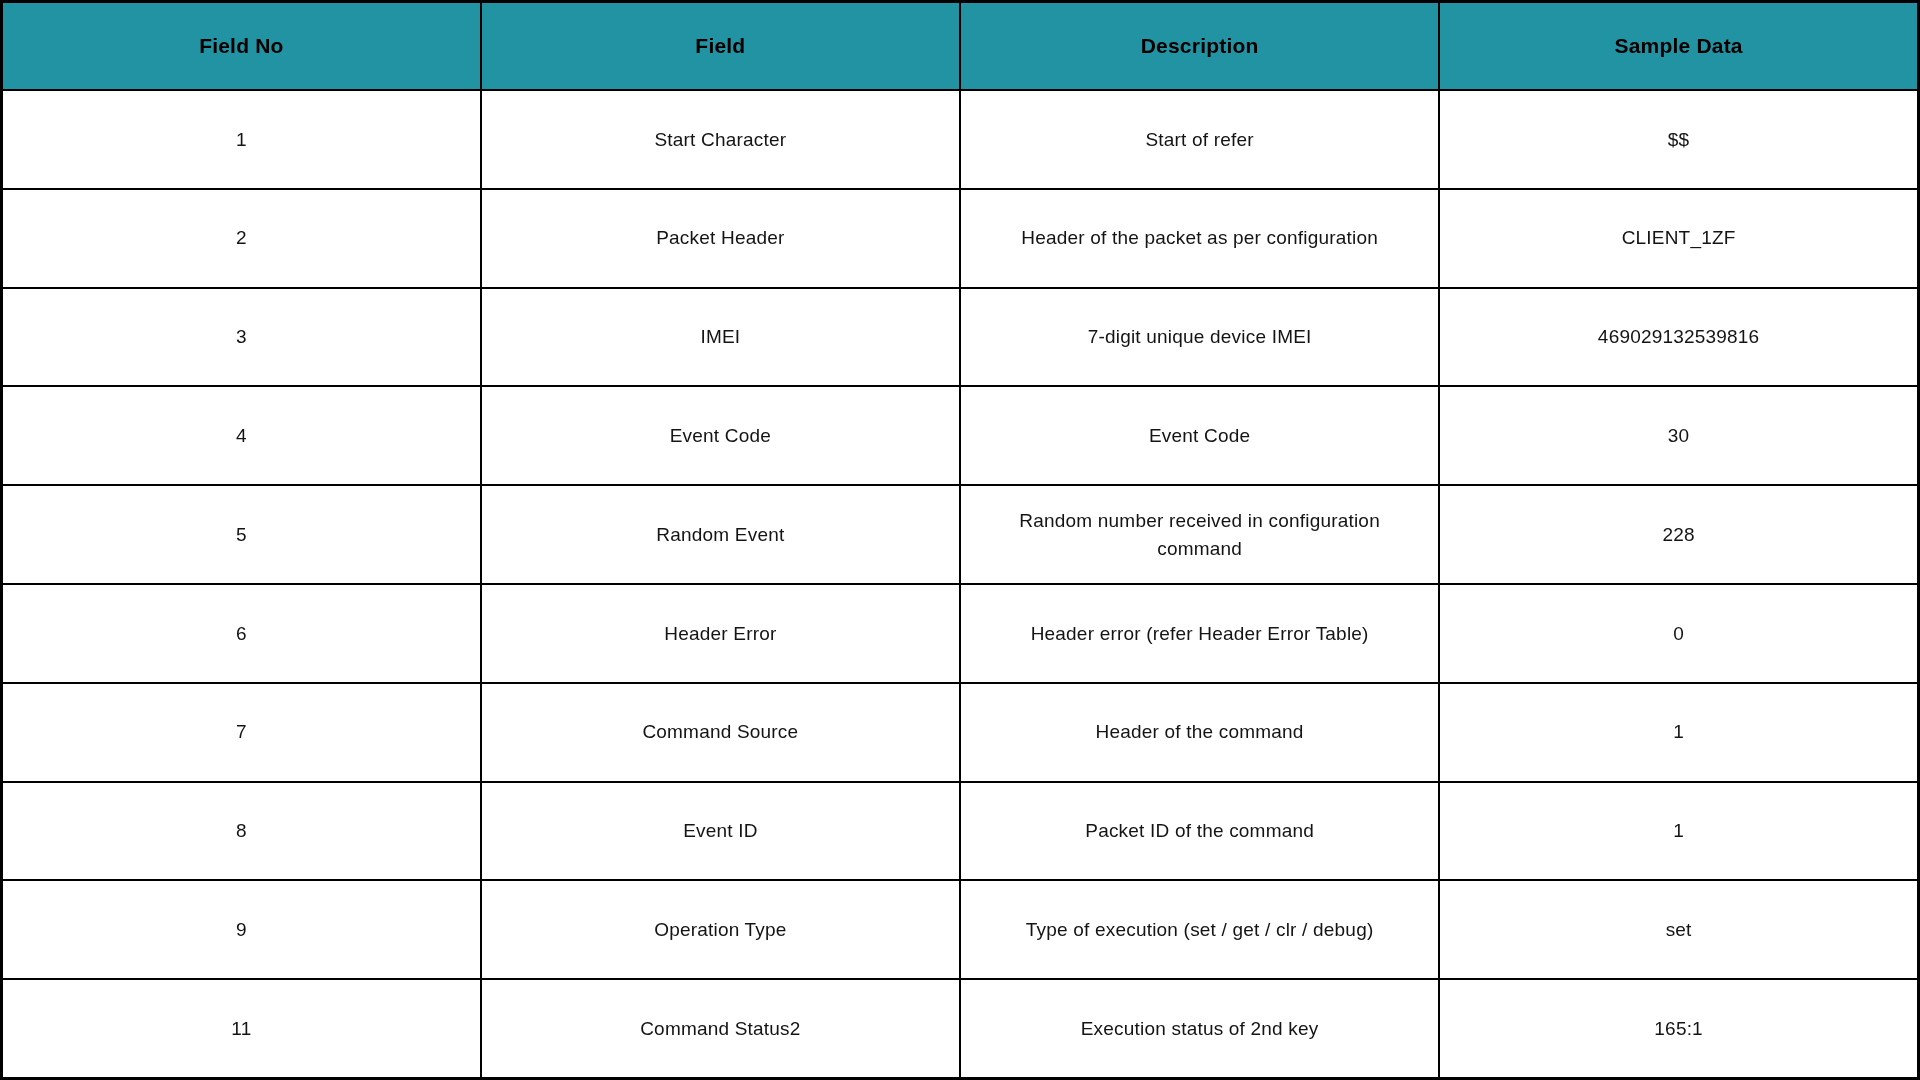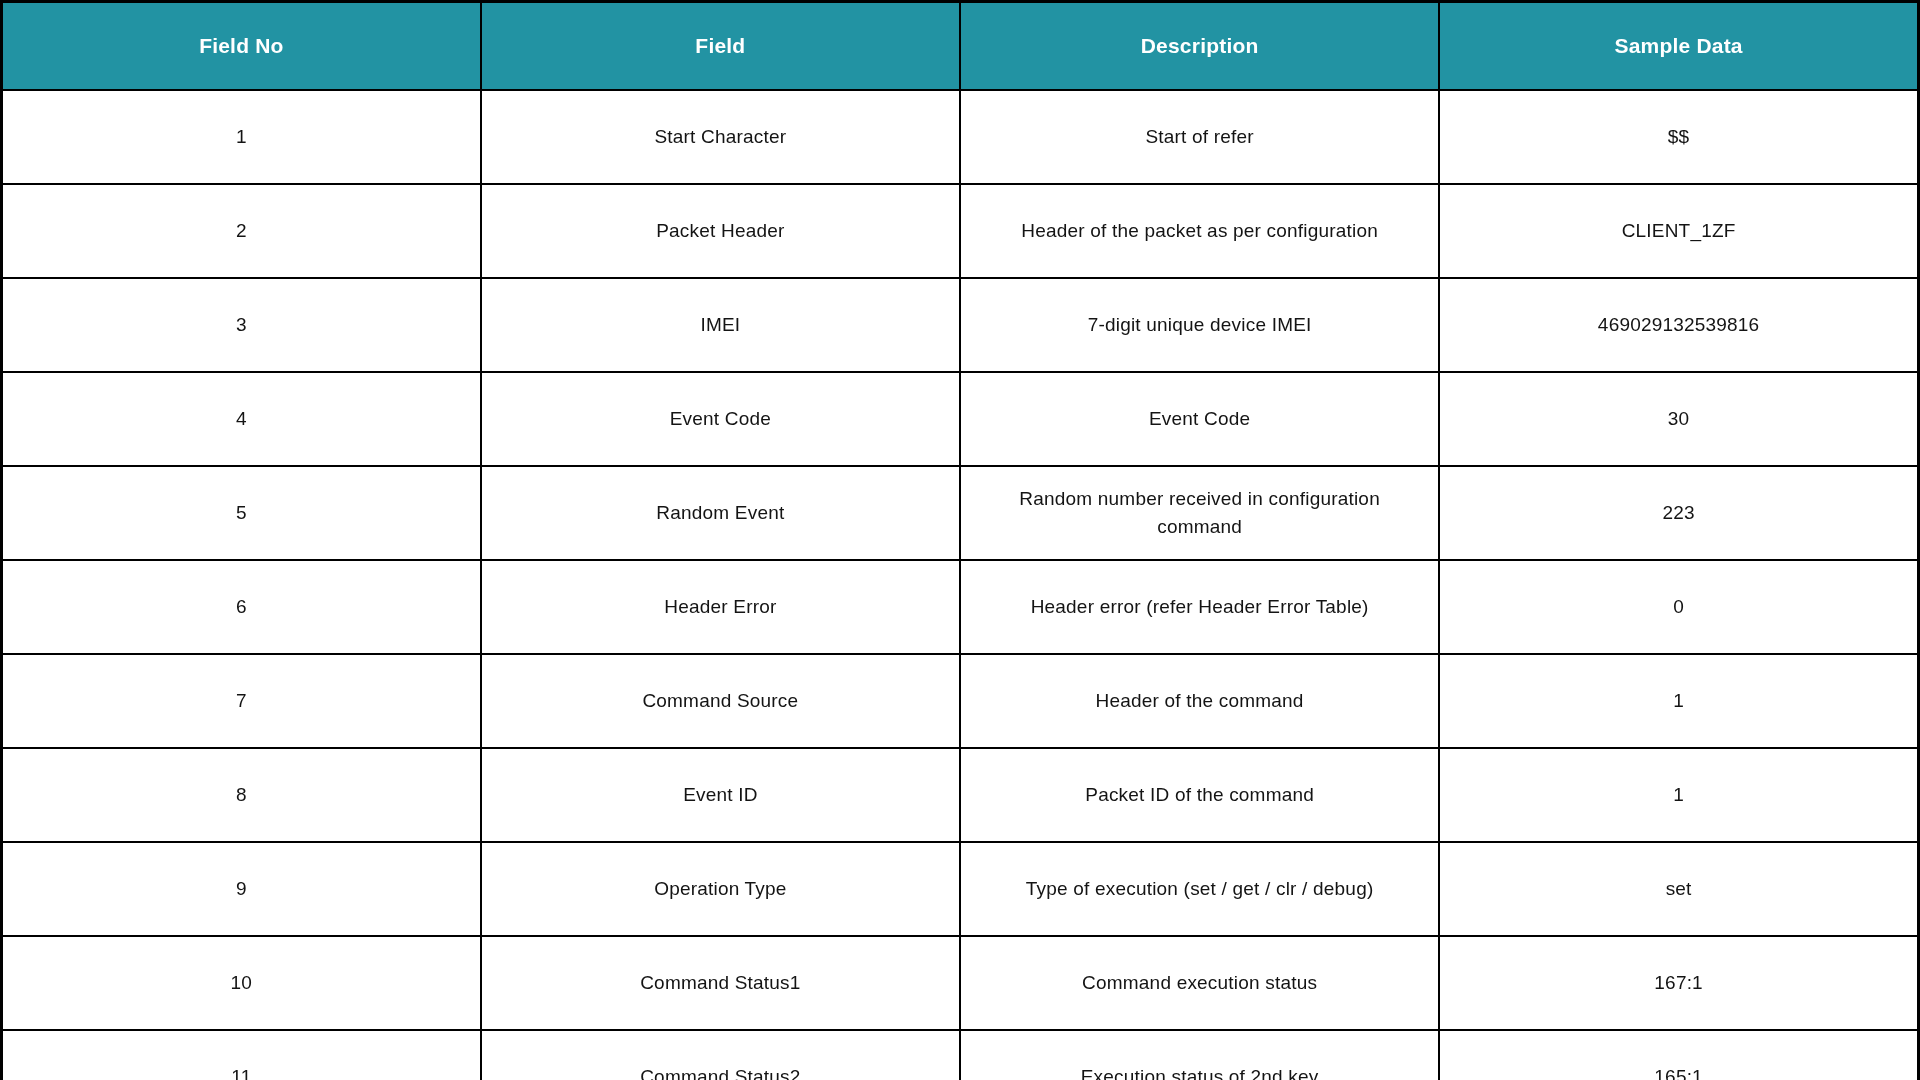--- a/index.html
+++ b/index.html
@@ -14,21 +14,21 @@
   table.fields-table {
     width: 1920px;
     height: 1080px;
     border-collapse: collapse;
     table-layout: fixed;
     border: 3px solid #000000;
   }
   table.fields-table col { width: 25%; }
   table.fields-table th {
     background: #2293A3;
-    color: #ffffff;
+    color: #000000;
     font-size: 21px;
     font-weight: 700;
     height: 84px;
     text-align: center;
     vertical-align: middle;
     border: 2px solid #000000;
     letter-spacing: 0.2px;
   }
   table.fields-table td {
     background: #ffffff;
@@ -84,21 +84,21 @@
       <tr>
         <td>4</td>
         <td>Event Code</td>
         <td>Event Code</td>
         <td>30</td>
       </tr>
       <tr>
         <td>5</td>
         <td>Random Event</td>
         <td>Random number received in configuration command</td>
-        <td>223</td>
+        <td>228</td>
       </tr>
       <tr>
         <td>6</td>
         <td>Header Error</td>
         <td>Header error (refer Header Error Table)</td>
         <td>0</td>
       </tr>
       <tr>
         <td>7</td>
         <td>Command Source</td>
@@ -111,25 +111,19 @@
         <td>Packet ID of the command</td>
         <td>1</td>
       </tr>
       <tr>
         <td>9</td>
         <td>Operation Type</td>
         <td>Type of execution (set / get / clr / debug)</td>
         <td>set</td>
       </tr>
       <tr>
-        <td>10</td>
-        <td>Command Status1</td>
-        <td>Command execution status</td>
-        <td>167:1</td>
-      </tr>
-      <tr>
         <td>11</td>
         <td>Command Status2</td>
         <td>Execution status of 2nd key</td>
         <td>165:1</td>
       </tr>
     </tbody>
 </table>
 
 </body></html>

